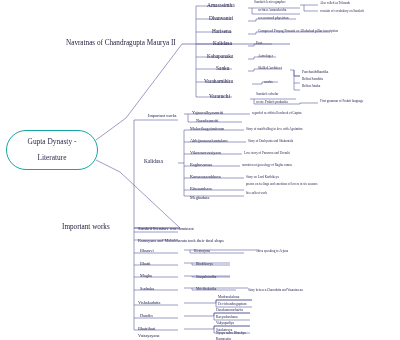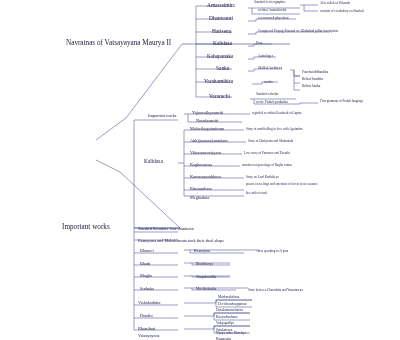--- a/index.html
+++ b/index.html
@@ -161,22 +161,28 @@
       <path d="M214,320 L250,320"></path>
       <path d="M214,313 L214,320"></path>
 
       <path d="M184,329 L214,329 L214,326 L250,326"></path>
       <path d="M214,326 L250,326"></path>
       <path d="M214,333 L250,333"></path>
       <path d="M214,326 L214,333"></path>
     </g>
   </svg>
 
-
-  <div class="node branch-label" style="left:66px;top:40px;">Navratnas of Vatsayayana Maurya II</div>
+  <div class="node central">
+    <span>
+      <span>Gupta Dynasty -</span><br>
+      <span>Literature</span>
+    </span>
+  </div>
+
+  <div class="node branch-label" style="left:66px;top:40px;">Navratnas of Chandragupta Maurya II</div>
 
   <div class="node lvl2" style="left:207px;top:3px;">Amarasimha</div>
   <div class="node lvl4" style="left:254px;top:1px;">Sanskrit lexicographer</div>
   <div class="node lvl4" style="left:258px;top:9px;">written Amarakosha</div>
   <div class="node small-note" style="left:320px;top:2px;">Also called as Trikanda</div>
   <div class="node small-note" style="left:320px;top:10px;">consists of vocabulary on Sanskrit</div>
 
   <div class="node lvl2" style="left:209px;top:16px;">Dhanvantri</div>
   <div class="node lvl4" style="left:258px;top:17px;">a renowned physician</div>
 

